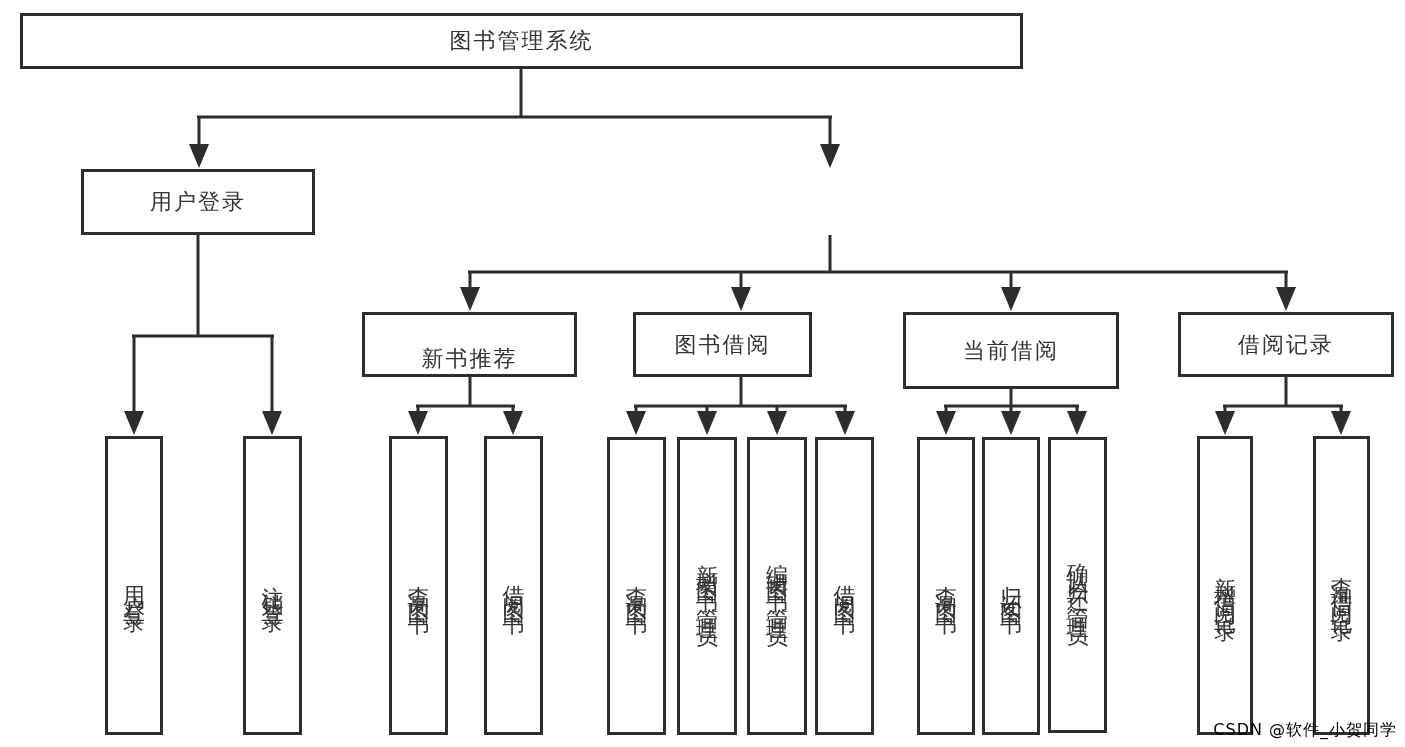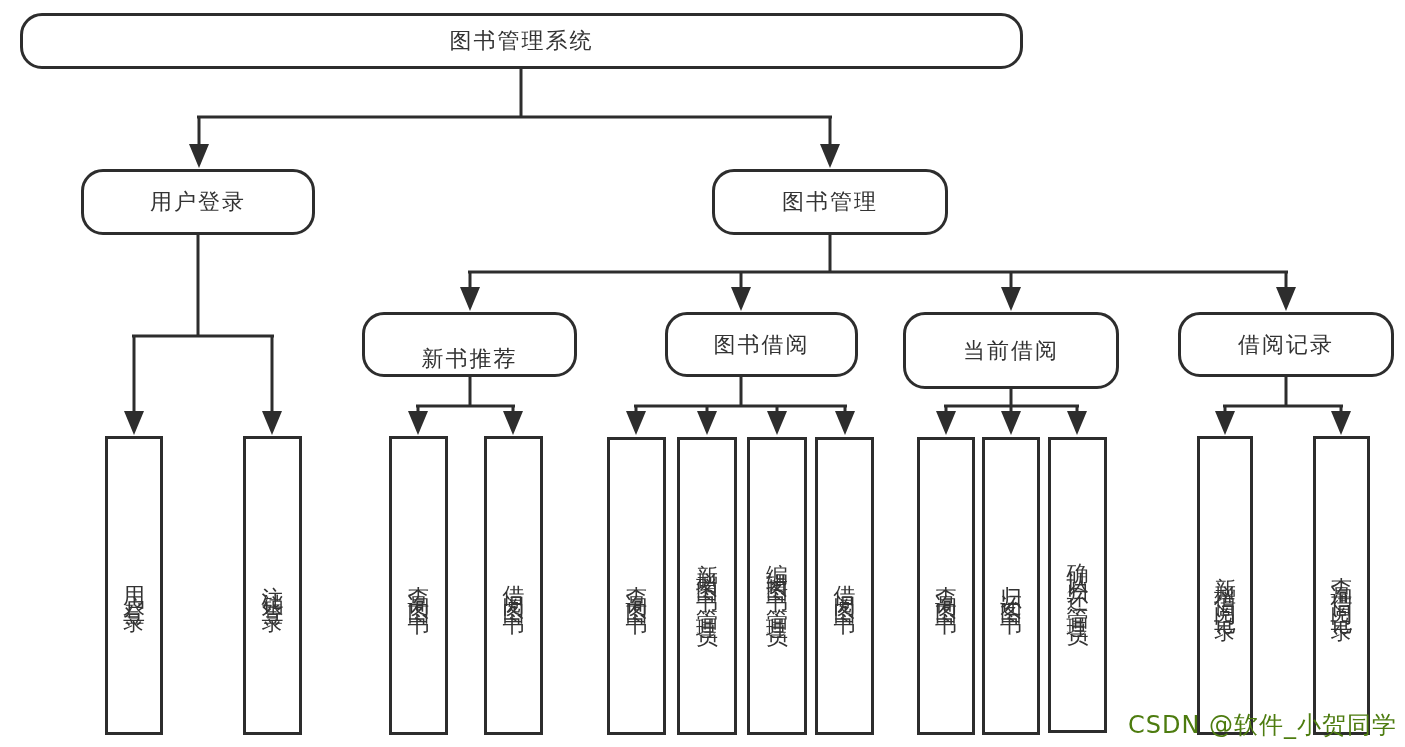--- a/index.html
+++ b/index.html
@@ -14,35 +14,35 @@
   .box{
     position:absolute;
     border:3px solid #2d2d2d;
     background:#ffffff;
     box-sizing:border-box;
     display:flex;
     align-items:center;
     justify-content:center;
     color:#333333;
   }
-  .h{font-size:22px;letter-spacing:2px;white-space:nowrap;border-radius:22px;}
+  .h{font-size:22px;letter-spacing:2px;white-space:nowrap;}
   .v{
     writing-mode:vertical-rl;
     text-orientation:mixed;
     font-size:22px;
     letter-spacing:9px;
     line-height:1;
   }
   .watermark{
     position:absolute;
     right:8px;
     bottom:6px;
-    font-size:24px;
+    font-size:16px;
     letter-spacing:1px;
-    color:#4d7c0f;
+    color:#000000;
     white-space:nowrap;
   }
   line{stroke:#2d2d2d;stroke-width:3;}
   polygon{fill:#2d2d2d;}
 </style>
 </head>
 <body>
 
 <div id="canvas">
 
@@ -109,28 +109,25 @@
     <polygon points="1331,411 1351,411 1341,435"></polygon>
   </svg>
 
   <div class="box h" style="left:20px;top:13px;width:1003px;height:56px;">
     <span>图书管理系统</span>
   </div>
 
   <div class="box h" style="left:81px;top:169px;width:234px;height:66px;">
     <span>用户登录</span>
   </div>
-  <div class="box h" style="left:712px;top:169px;width:236px;height:66px;">
-    <span>图书管理</span>
-  </div>
 
   <div class="box h" style="left:362px;top:312px;width:215px;height:65px;align-items:flex-end;">
     <span>新书推荐</span>
   </div>
-  <div class="box h" style="left:665px;top:312px;width:193px;height:65px;">
+  <div class="box h" style="left:633px;top:312px;width:179px;height:65px;">
     <span>图书借阅</span>
   </div>
   <div class="box h" style="left:903px;top:312px;width:216px;height:77px;">
     <span>当前借阅</span>
   </div>
   <div class="box h" style="left:1178px;top:312px;width:216px;height:65px;">
     <span>借阅记录</span>
   </div>
 
   <div class="box v" style="left:105px;top:436px;width:58px;height:299px;">

